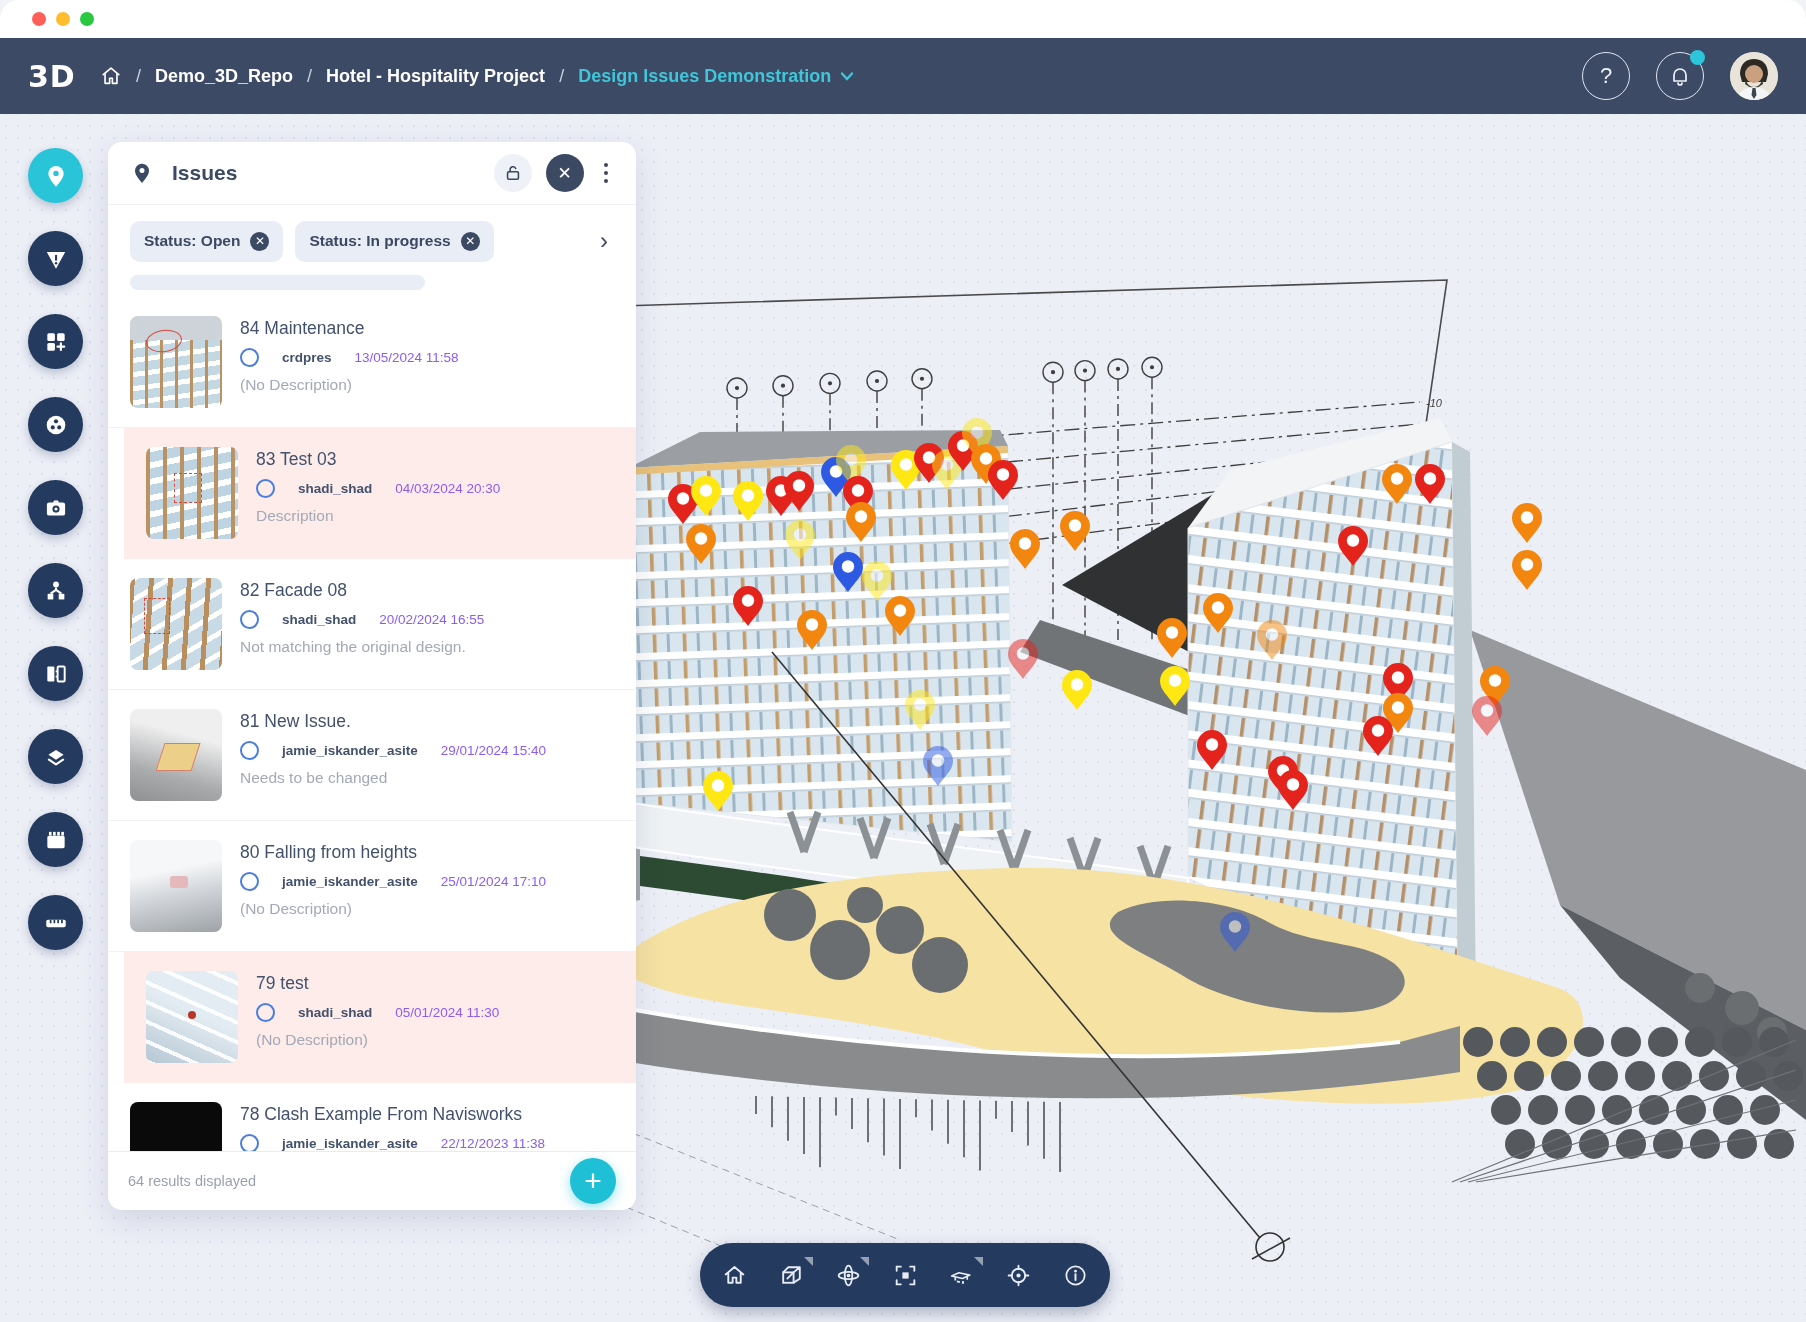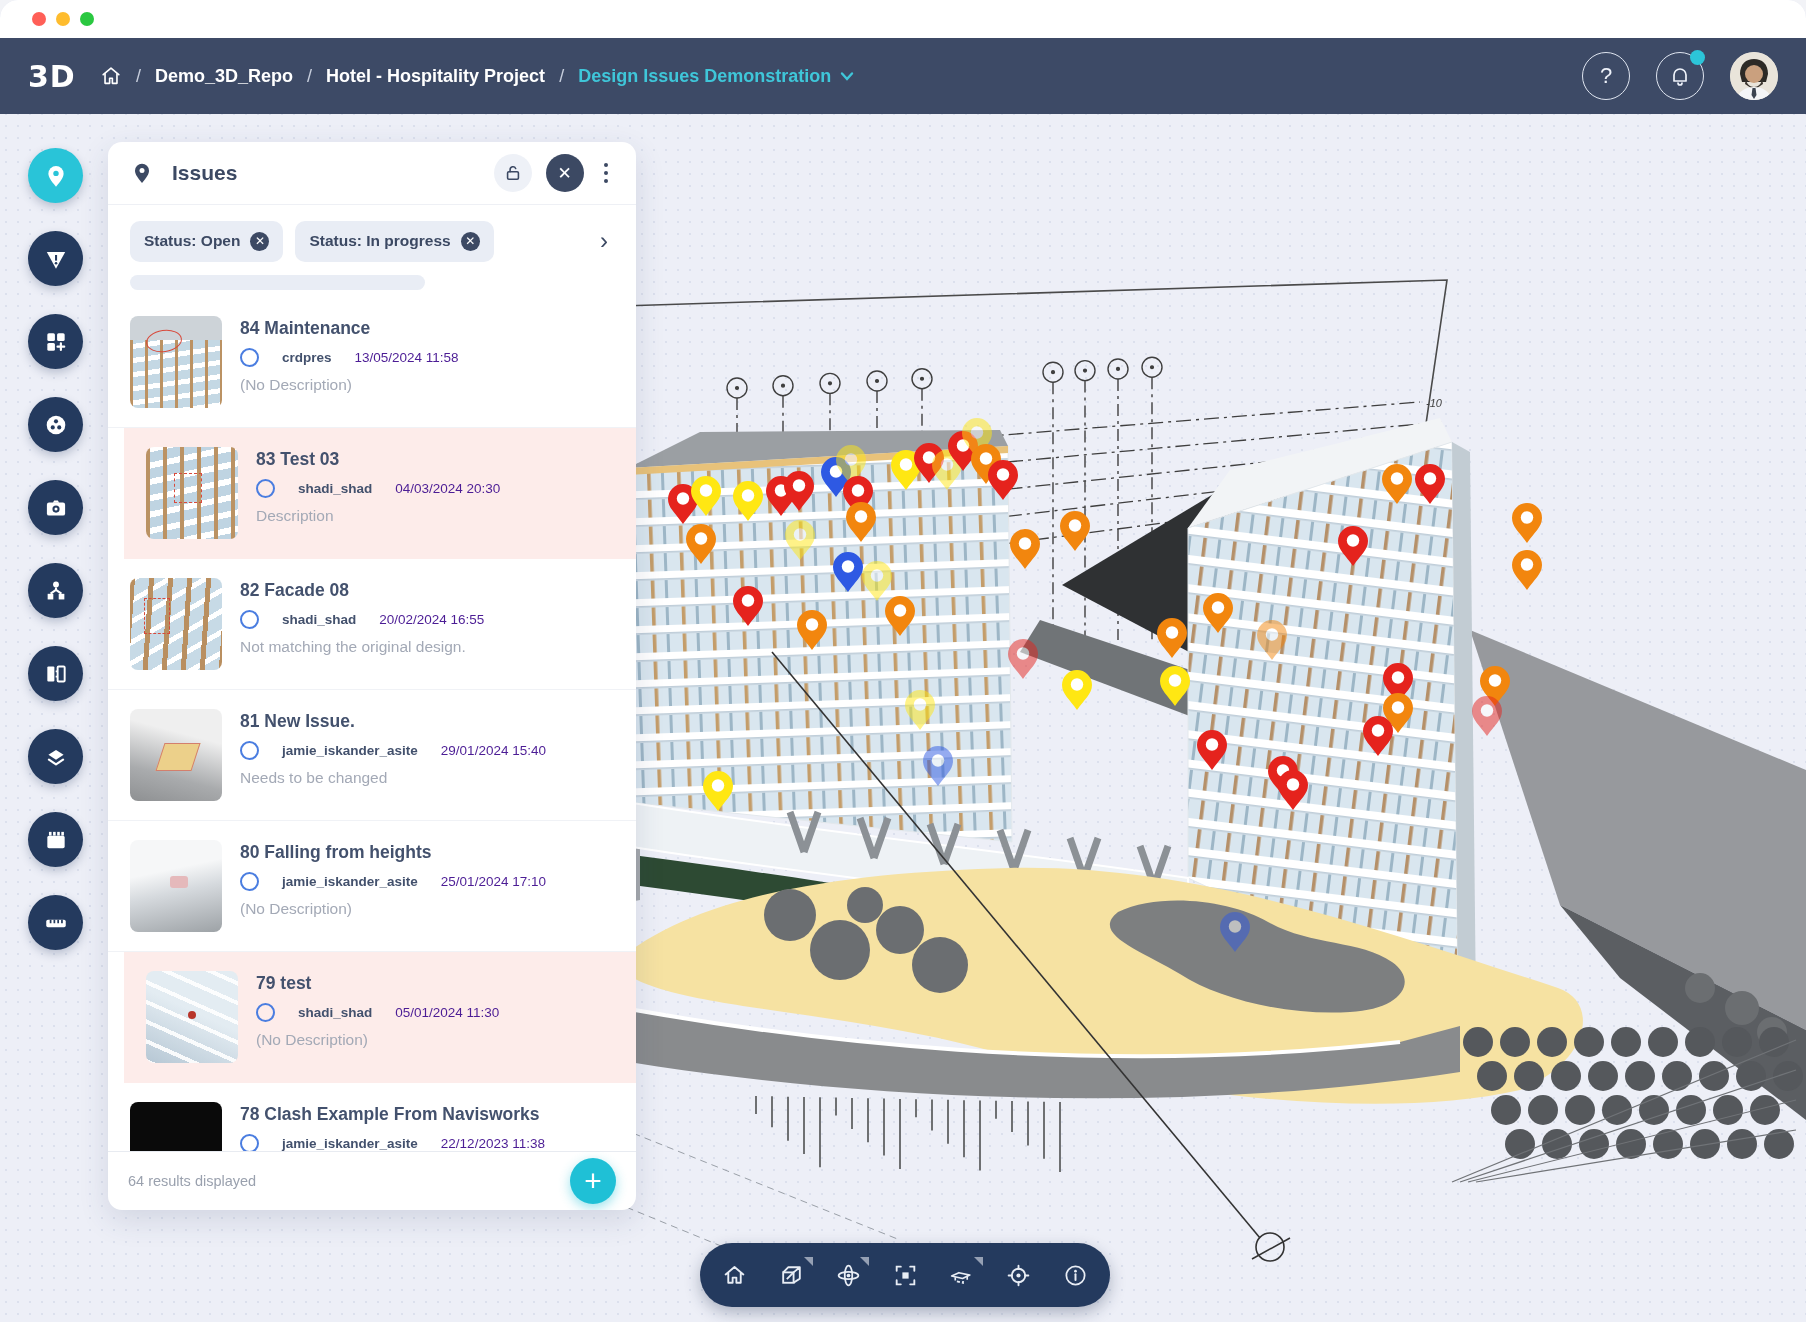--- a/index.html
+++ b/index.html
@@ -68,25 +68,25 @@
   .t82 .mark{display:block;left:14px;top:20px;width:24px;height:34px;border:1.5px dashed #d84a3c;}
   .t81{background:linear-gradient(195deg,#efefef 0 30%,#a9abad 70%,#8e9092);}
   .t81 .mark{display:block;left:30px;top:34px;width:34px;height:26px;background:#ecd08a;border:1px solid #d37f6d;transform:skewX(-18deg);}
   .t80{background:linear-gradient(168deg,#f6f7f8 0 34%,#d6dade 55%,#9da2a6);}
   .t80 .mark{display:block;left:40px;top:36px;width:18px;height:12px;background:#e5b9bb;border-radius:3px;}
   .t79{background:repeating-linear-gradient(24deg,rgba(255,255,255,.9) 0 4px,transparent 4px 18px),
        linear-gradient(205deg,#e3ecf2 0 45%,#b6c7d4);}
   .t79 .mark{display:block;left:42px;top:40px;width:8px;height:8px;border-radius:50%;background:#b8352a;}
   .t78{background:linear-gradient(180deg,#0a0a0a 0 58%,#6e7073 60%,#97999c 78%,#808285);}
   .issue-body{display:flex;flex-direction:column;gap:9px;padding-top:2px;min-width:0;}
-  .issue-title{font-size:17.5px;font-weight:700;color:#43516d;}
+  .issue-title{font-size:17.5px;font-weight:400;color:#43516d;}
   .issue-meta{display:flex;align-items:center;gap:23px;}
   .status-ring{width:15px;height:15px;border:2.2px solid #4a7de0;border-radius:50%;}
   .issue-author{font-size:13.5px;font-weight:700;color:#43516d;}
-  .issue-date{font-size:13.5px;color:#4c1d95;}
+  .issue-date{font-size:13.5px;color:#8b5cf6;}
   .issue-desc{font-size:15.5px;color:#a3a9b6;}
   .panel-foot{flex:0 0 58px;border-top:1px solid #e8ebf1;display:flex;align-items:center;padding:0 20px;}
   .results{font-size:14.5px;color:#9aa1ae;}
   .fab{margin-left:auto;width:46px;height:46px;border-radius:50%;border:none;background:#1fc0d6;color:#fff;
        font-size:30px;line-height:44px;cursor:pointer;box-shadow:0 4px 12px rgba(31,192,214,.45);}
   
   .scene{position:absolute;left:0;top:0;z-index:5;}
   
   .vtoolbar{position:absolute;left:700px;top:1243px;width:410px;height:64px;background:#243a5e;border-radius:32px;
             z-index:36;display:flex;align-items:center;justify-content:space-evenly;box-shadow:0 6px 16px rgba(20,35,70,.3);}

